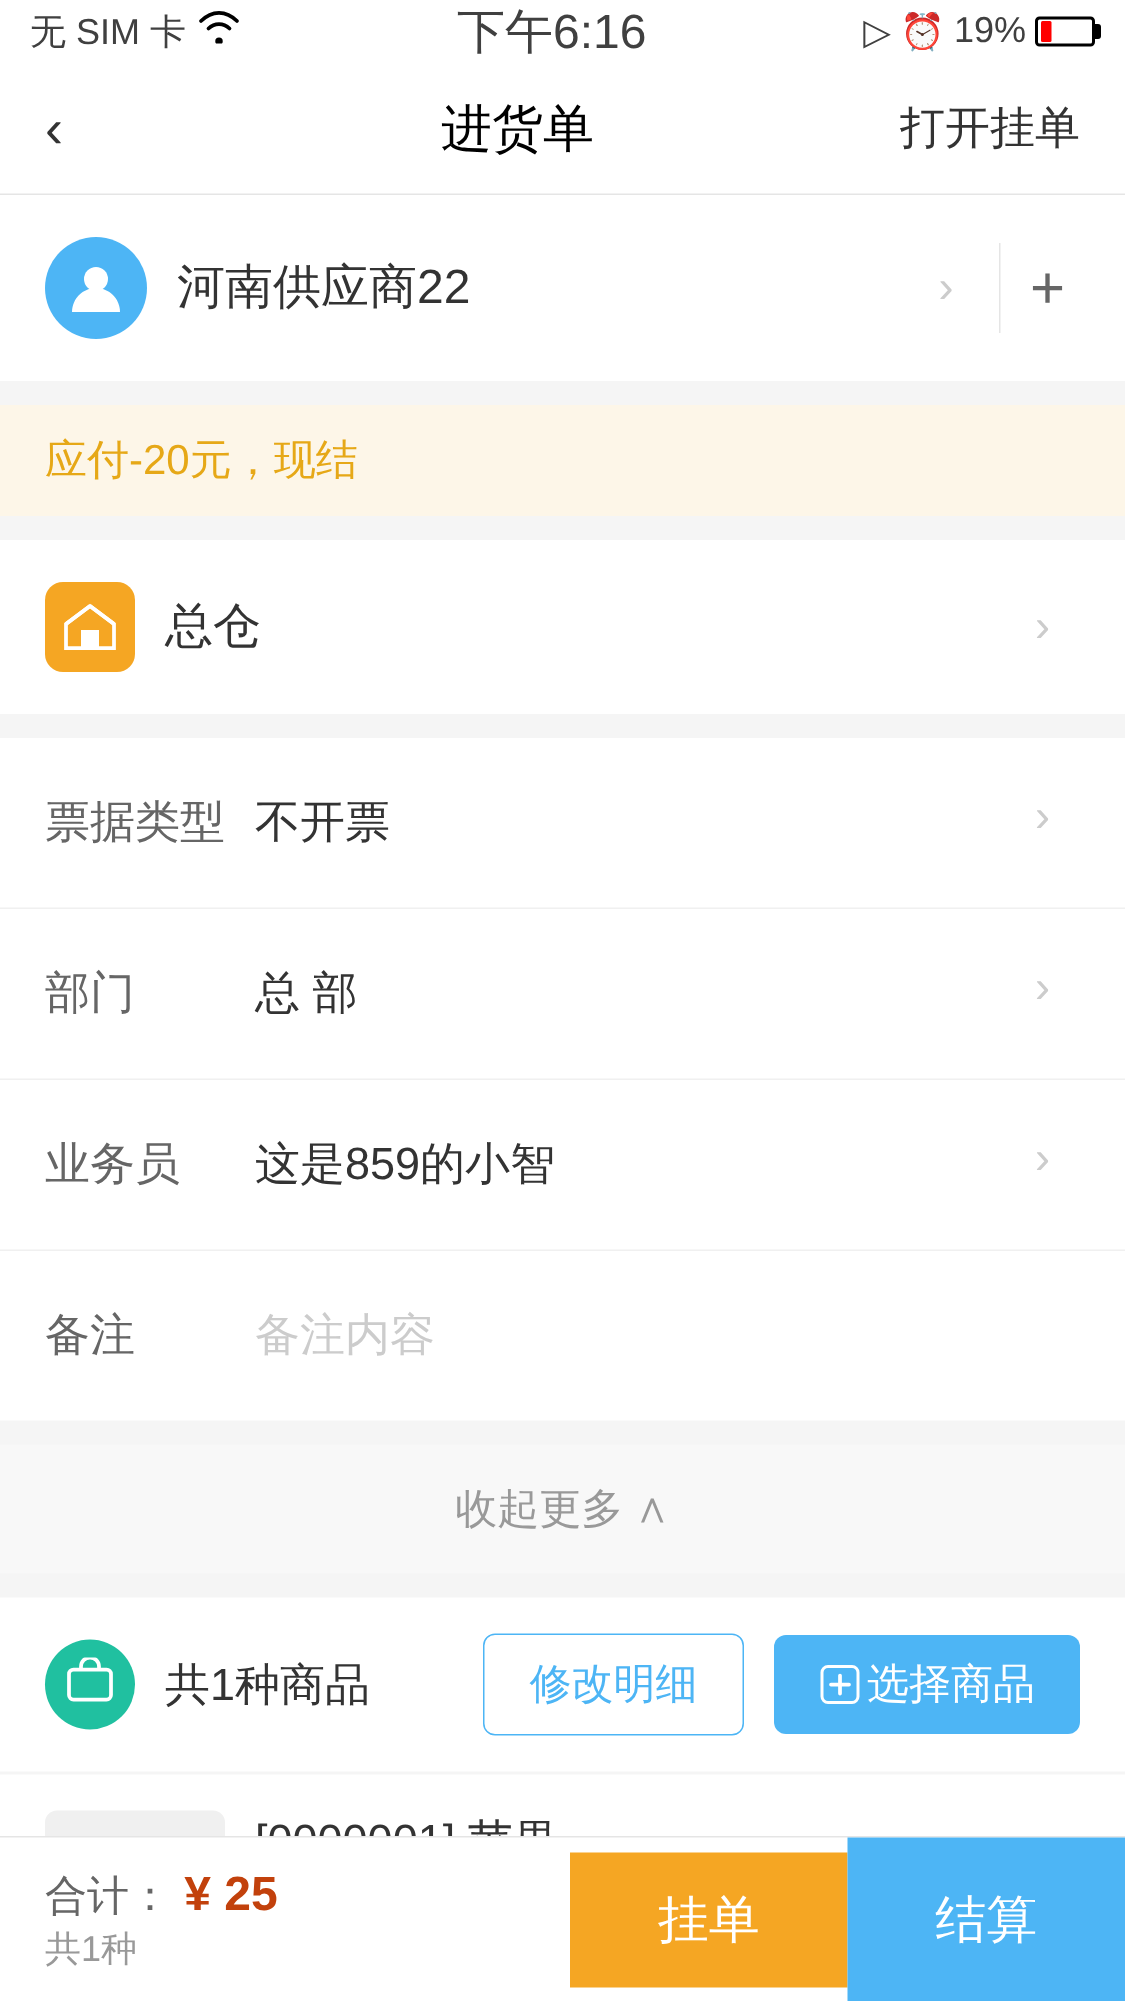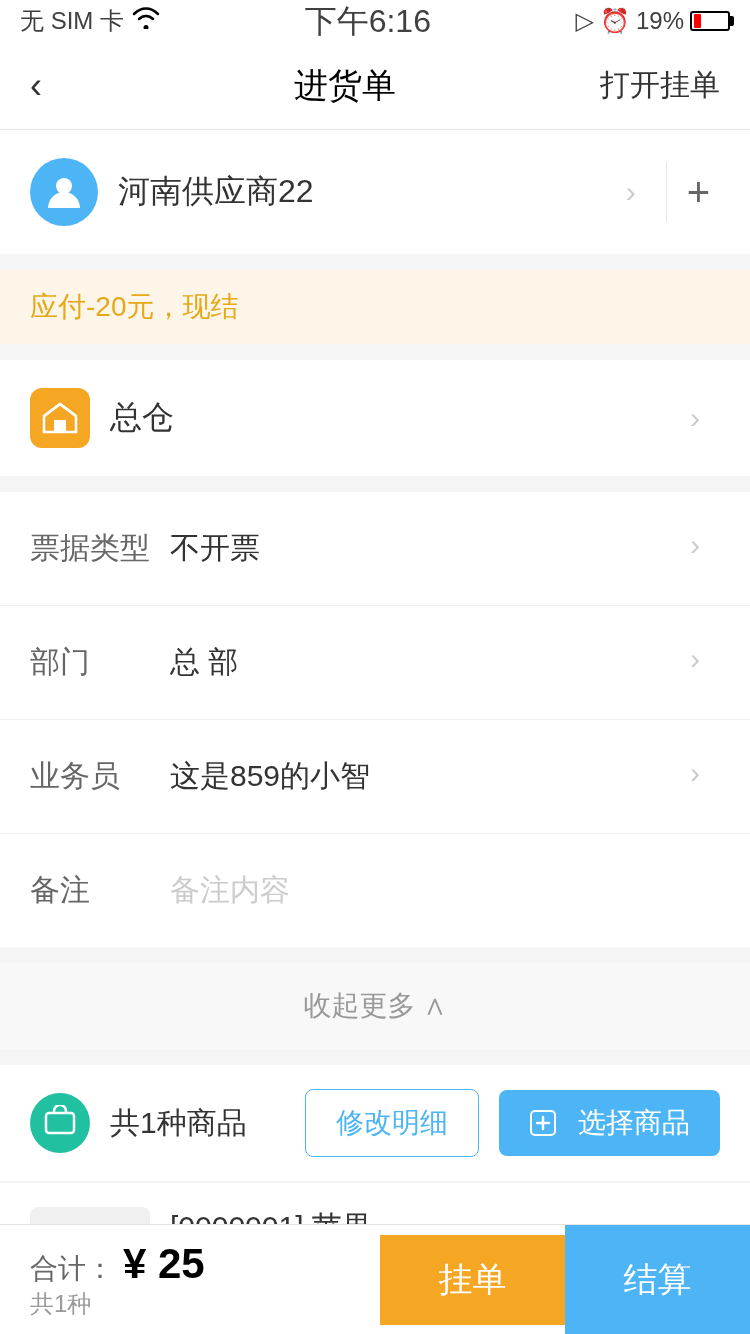--- a/index.html
+++ b/index.html
@@ -211,21 +211,21 @@
     .btn-select {
       background: #4db5f5;
       color: #fff;
       border: none;
       border-radius: 8px;
       padding: 14px 30px;
       font-size: 28px;
       cursor: pointer;
       display: flex;
       align-items: center;
-      gap: 21px;
+      gap: 4px;
     }
 
     
     .product-item {
       background: #fff;
       display: flex;
       align-items: flex-start;
       padding: 24px 30px;
       margin-top: 2px;
     }
@@ -269,23 +269,23 @@
     }
     .total-section {
       flex: 1;
       padding: 0 30px;
     }
     .total-label {
       font-size: 28px;
       color: #666;
     }
     .total-amount {
-      font-size: 42px;
+      font-size: 32px;
       font-weight: 600;
-      color: #000000;
+      color: #c2410c;
       display: inline;
     }
     .total-sub {
       font-size: 24px;
       color: #999;
     }
     .btn-hang {
       width: 185px;
       height: 90px;
       background: #f5a623;

